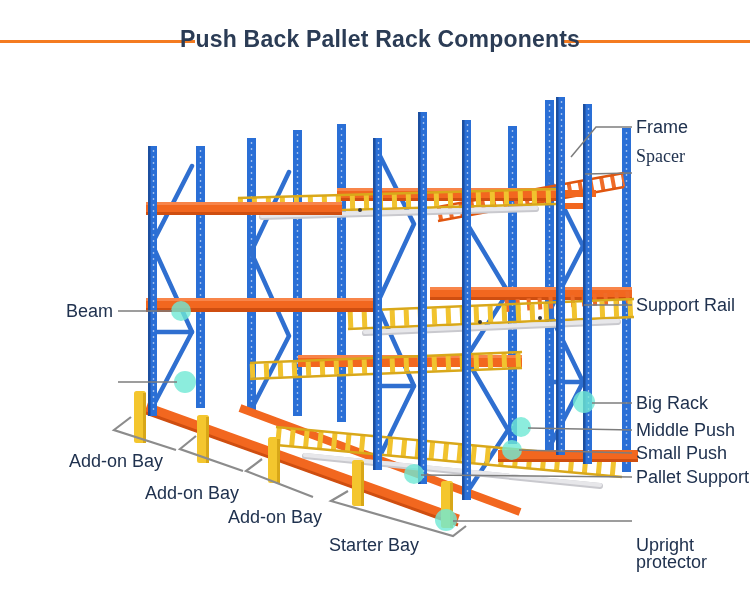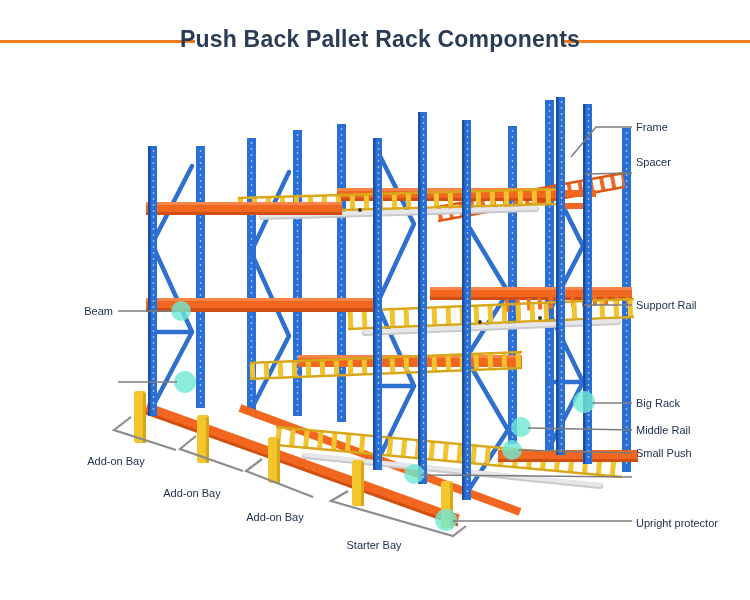--- a/index.html
+++ b/index.html
@@ -6,26 +6,26 @@
   #stage{
     position:relative;width:750px;height:600px;overflow:hidden;
     background:#ffffff;font-family:"Liberation Sans",sans-serif;
   }
   .title-line{position:absolute;top:40px;height:3px;background:#f47b20;}
   #page-title{
     position:absolute;left:180px;top:26px;width:390px;text-align:center;
     font-size:23px;font-weight:600;color:#2b3c55;letter-spacing:.2px;white-space:nowrap;
   }
   .lbl{
-    position:absolute;font-size:11px;line-height:20px;color:#20324f;white-space:nowrap;
+    position:absolute;font-size:18px;line-height:20px;color:#20324f;white-space:nowrap;
   }
   .lbl.right{left:636px;}
   .lbl.leftcol{right:637px;text-align:right;}
   .lbl.bay{transform:translateX(-50%);}
-  .lbl.wrap{white-space:normal;width:86px;line-height:24px;}
+  .lbl.wrap{white-space:normal;width:86px;line-height:17px;margin-top:26px;}
   svg{position:absolute;left:0;top:0;}
   .post{fill:#2a6fd6;}
   .post-edge{fill:#1c4fa0;}
   .holes{stroke:#ffffff;stroke-width:1.4;stroke-dasharray:2 4;opacity:.55;fill:none;}
   .brace{stroke:#2f6fd0;stroke-width:4.5;fill:none;stroke-linejoin:round;stroke-linecap:round;}
   .beam{fill:#f2671f;}
   .beam-hi{fill:#f8854a;}
   .beam-lo{fill:#cf4e10;}
   .yslat{stroke:#f1c32e;stroke-dasharray:5 9;fill:none;}
   .yrail{stroke:#d9a81a;stroke-width:2.5;fill:none;}
@@ -200,25 +200,26 @@
 
     <g>
       <polyline class="bracket" points="131,417 114,430 176,450"></polyline>
       <polyline class="bracket" points="196,436 180,449 243,471"></polyline>
       <polyline class="bracket" points="262,459 246,471 313,497"></polyline>
       <polyline class="bracket" points="348,491 331,501 453,536 466,526"></polyline>
     </g>
   </svg>
 
   <div class="lbl right" style="top:117px;">Frame</div>
-  <div class="lbl right" style="top:152px;">Spacer</div>
+  <div class="lbl right" style="top:146px;font-family:Liberation Serif, serif;">Spacer</div>
   <div class="lbl right" style="top:295px;">Support Rail</div>
   <div class="lbl right" style="top:393px;">Big Rack</div>
-  <div class="lbl right" style="top:420px;">Middle Rail</div>
+  <div class="lbl right" style="top:420px;">Middle Push</div>
   <div class="lbl right" style="top:443px;">Small Push</div>
+  <div class="lbl right" style="top:467px;">Pallet Support</div>
   <div class="lbl right wrap" style="top:511px;">Upright protector</div>
 
   <div class="lbl leftcol" style="top:301px;">Beam</div>
 
   <div class="lbl bay" style="left:116px;top:451px;">Add-on Bay</div>
   <div class="lbl bay" style="left:192px;top:483px;">Add-on Bay</div>
   <div class="lbl bay" style="left:275px;top:507px;">Add-on Bay</div>
   <div class="lbl bay" style="left:374px;top:535px;">Starter Bay</div>
 
 </div>

